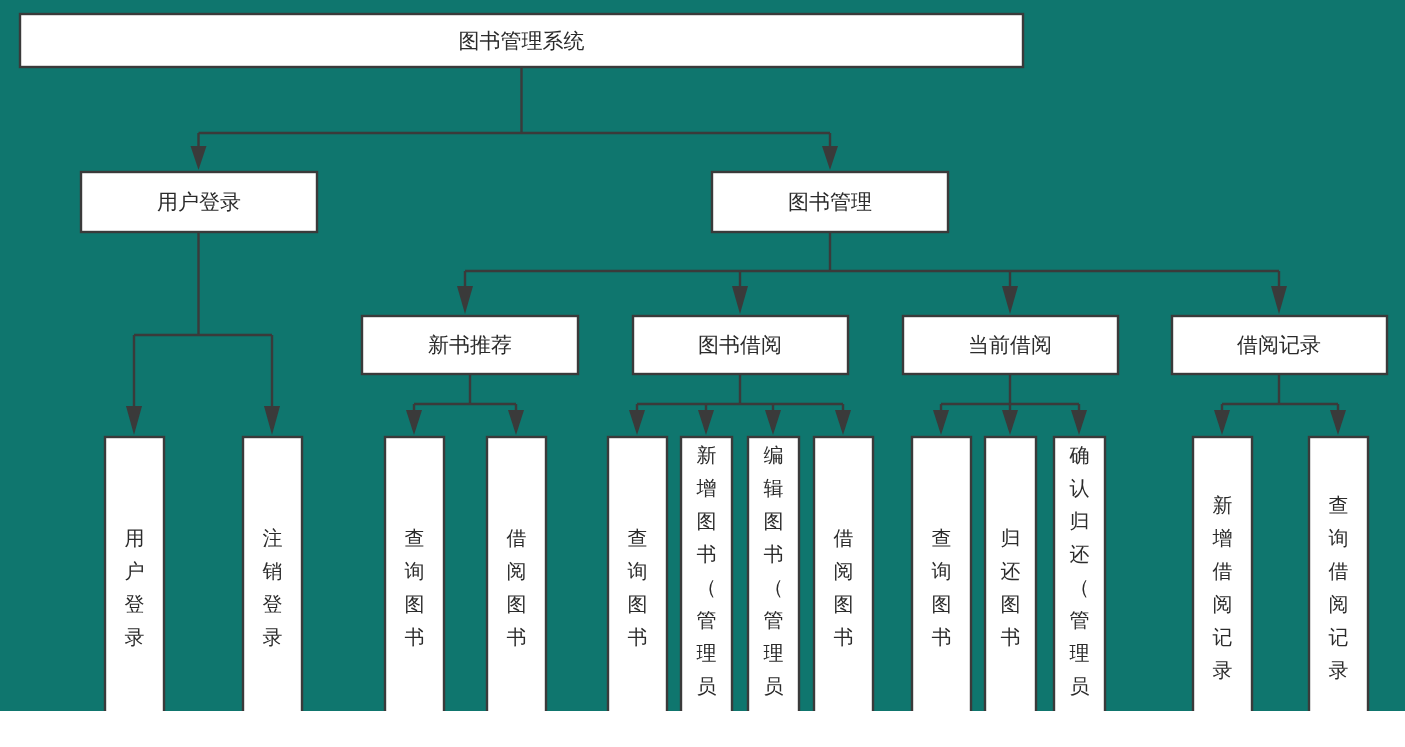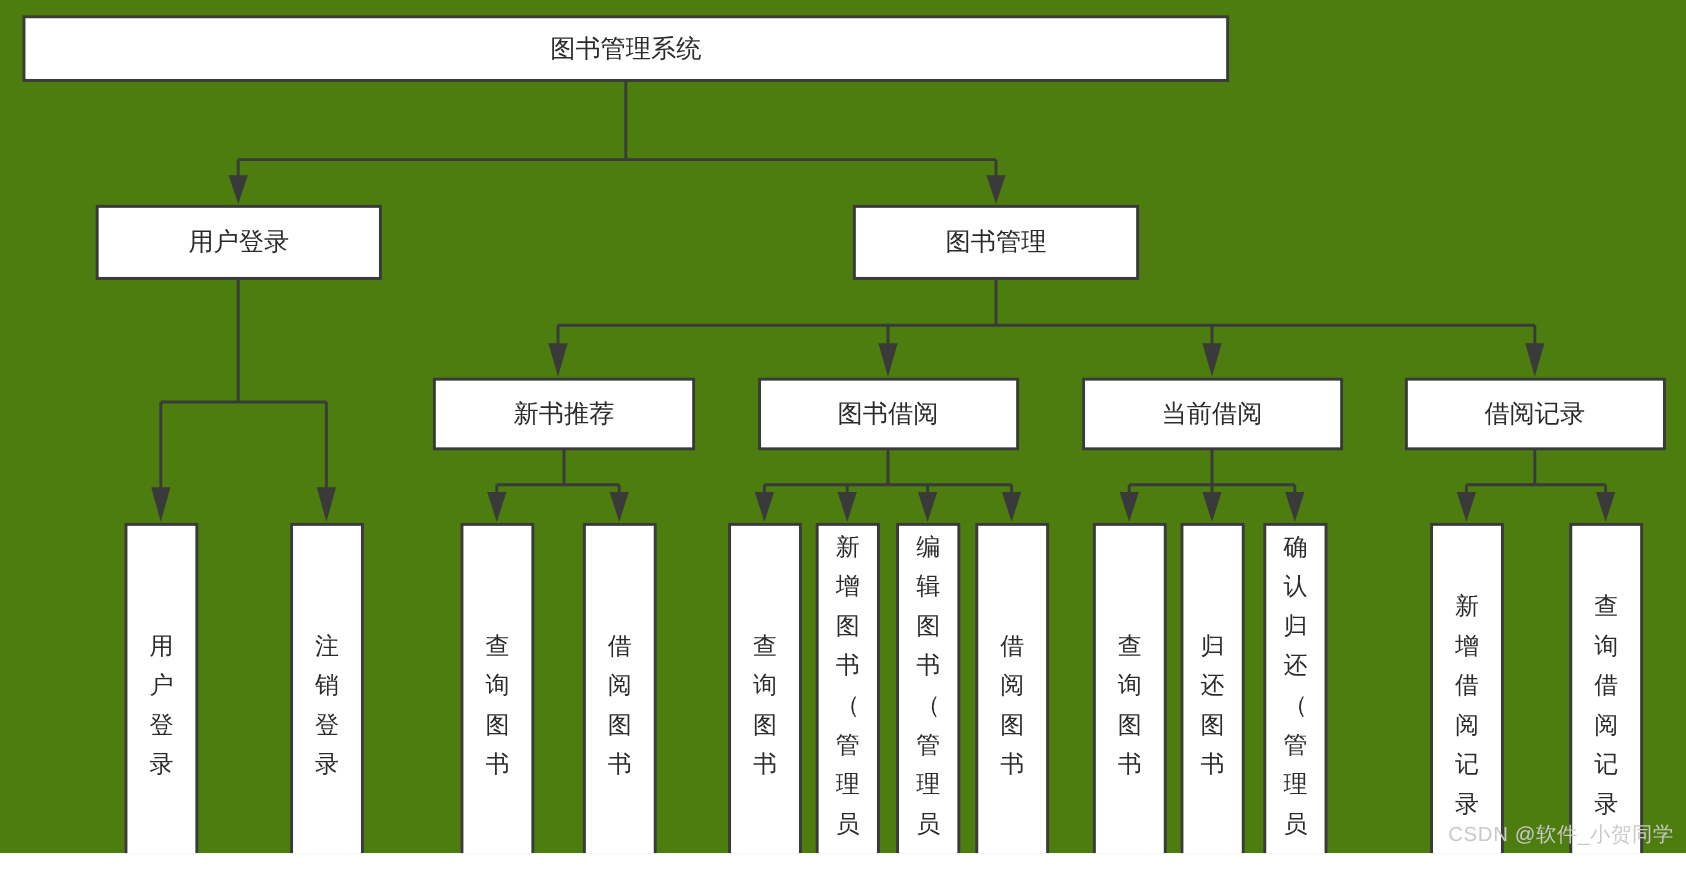--- a/index.html
+++ b/index.html
@@ -8,21 +8,21 @@
     padding: 0;
     background: #ffffff;
   }
   body {
     font-family: "Liberation Sans", "DejaVu Sans", sans-serif;
   }
   #diagram-root {
     position: relative;
     width: 1405px;
     height: 711px;
-    background: #4d7c0f;
+    background: #0f766e;
     overflow: hidden;
   }
   svg#flow-svg {
     position: absolute;
     left: 0;
     top: 0;
     width: 1405px;
     height: 747px;
   }
   .node-rect {
@@ -232,14 +232,13 @@
       </g>
 
       <g>
         <rect class="node-rect" x="1309" y="437" width="59" height="296"></rect>
         <text class="leaf-label vtext"><tspan x="1338.5" y="511.74">查</tspan><tspan x="1338.5" y="544.74">询</tspan><tspan x="1338.5" y="577.74">借</tspan><tspan x="1338.5" y="610.74">阅</tspan><tspan x="1338.5" y="643.74">记</tspan><tspan x="1338.5" y="676.74">录</tspan></text>
       </g>
 
     </g>
   </svg>
 
-  <div class="watermark">CSDN @软件_小贺同学</div>
 </div>
 
 </body></html>

